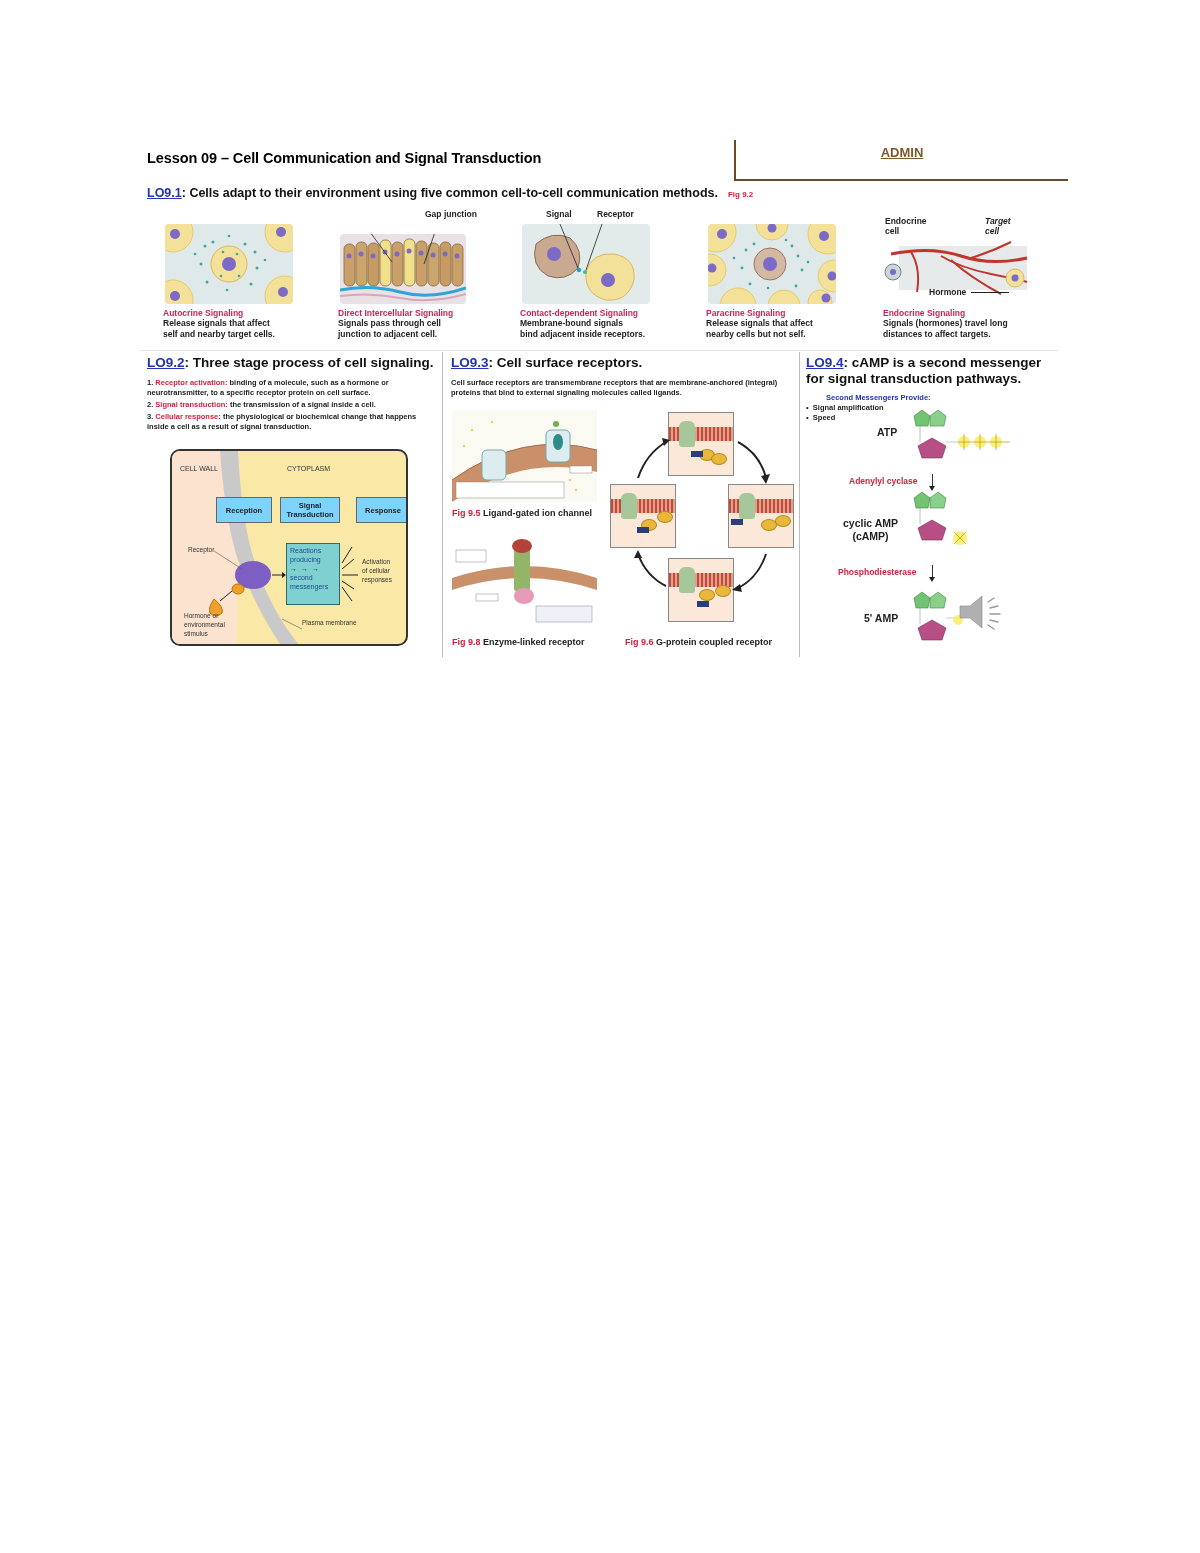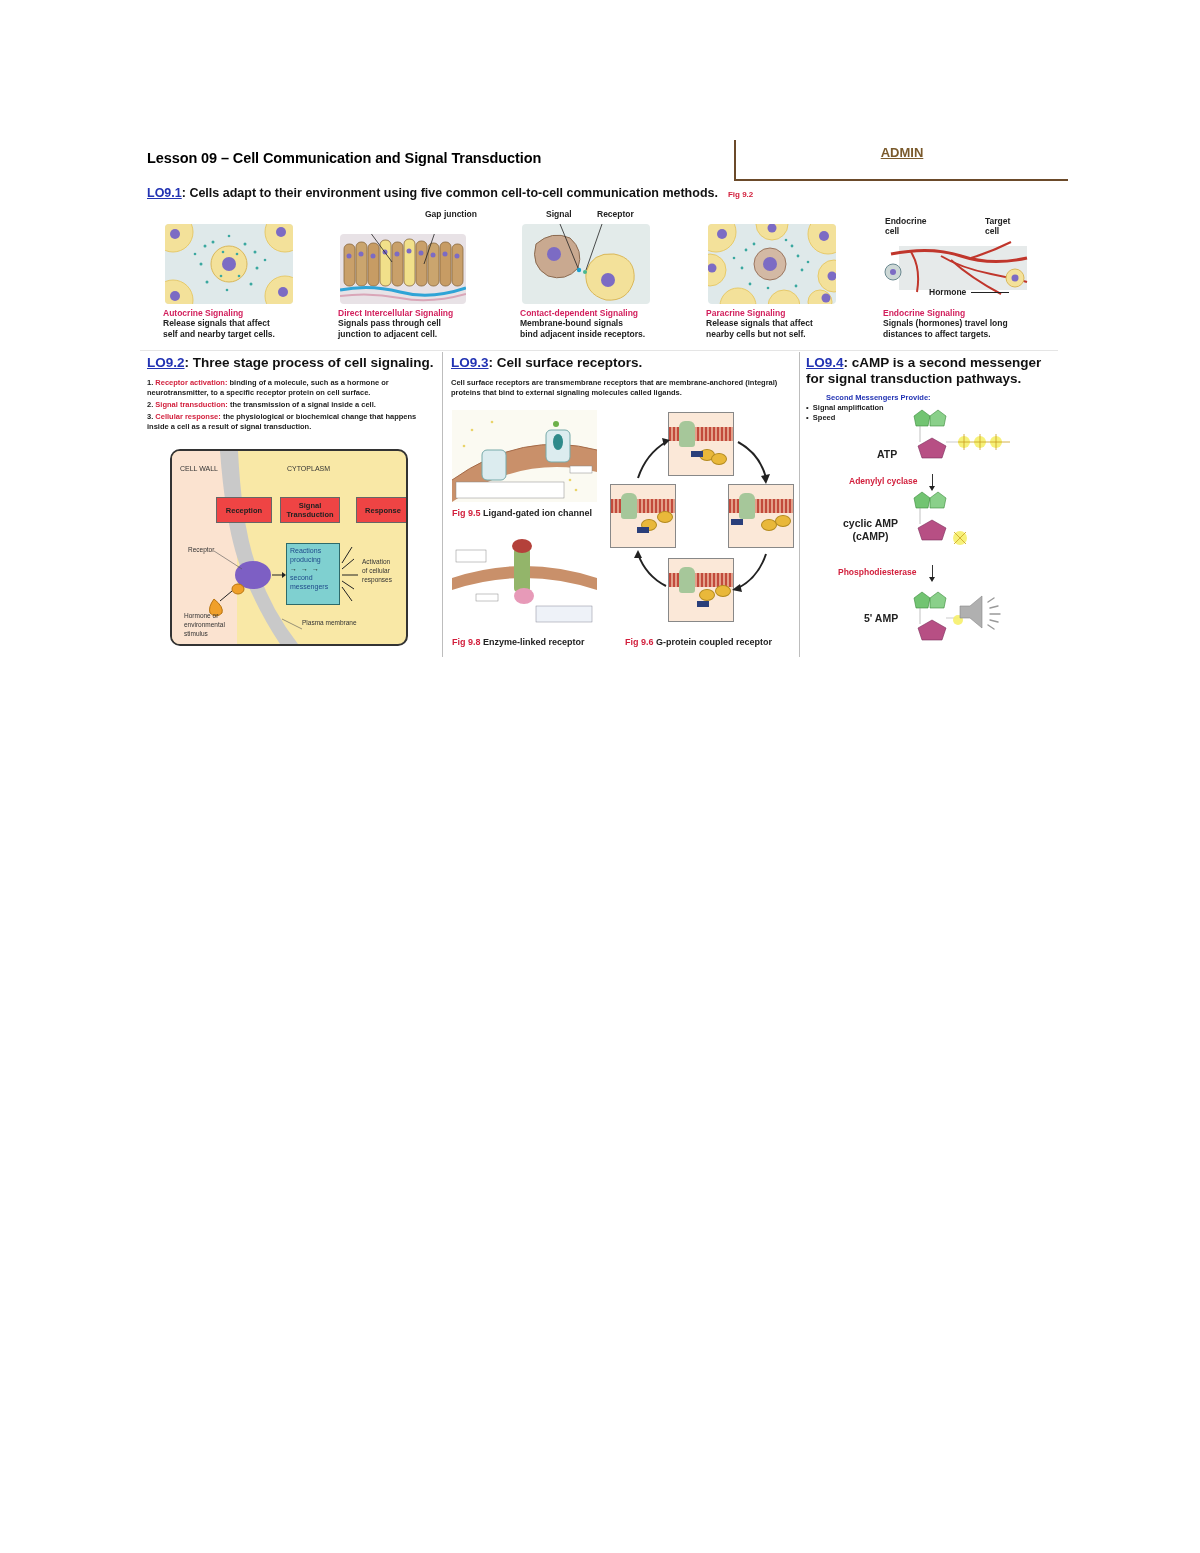--- a/index.html
+++ b/index.html
@@ -19,21 +19,21 @@
   .cell .desc { position:absolute; left:-2px; top:108px; font-size:8.5px; font-weight:bold; color:#222; line-height:10.5px; white-space:nowrap; }
   .lbl { position:absolute; font-size:8.5px; font-weight:bold; color:#222; line-height:9.5px; white-space:nowrap; }
   .hr-top { left:140px; top:350px; width:918px; height:1px; background:#e5e5e5; }
   .vr1 { left:442px; top:352px; width:1px; height:305px; background:#bdbdbd; }
   .vr2 { left:799px; top:352px; width:1px; height:305px; background:#bdbdbd; }
   .lo-big { font-size:13.5px; font-weight:bold; color:#111; white-space:nowrap; }
   .small-txt { font-size:7.5px; font-weight:bold; color:#222; line-height:10px; }
   .red-term { color:#d21f3c; }
   .cap { font-size:9px; font-weight:bold; color:#222; white-space:nowrap; }
   .cap .fig { color:#d21f3c;text-align:center; }
-  .box { position:absolute; background:#ef4444; border:1px solid #666; font-size:7.5px; font-weight:bold; text-align:center; color:#222; display:flex; align-items:center; justify-content:center; line-height:9px; }
+  .box { position:absolute; background:#7dd3fc; border:1px solid #666; font-size:7.5px; font-weight:bold; text-align:center; color:#222; display:flex; align-items:center; justify-content:center; line-height:9px; }
   .tiny { font-size:6.5px; color:#333; line-height:8px; white-space:nowrap; }
   .sm-panel { position:absolute; width:64px; height:62px; background:#fbe8d8; border:1px solid #888; overflow:hidden; }
   .sm-panel .mem { position:absolute; left:0; right:0; top:14px; height:14px; background:repeating-linear-gradient(90deg,#c24a3c 0 2px,#e3a08a 2px 4px); }
   .sm-panel .rec { position:absolute; left:10px; top:8px; width:16px; height:26px; background:#a6c79a; border-radius:6px 6px 3px 3px; }
   .sm-panel .gp { position:absolute; width:14px; height:10px; background:#e9b83a; border-radius:50%; border:1px solid #b38a20; }
   .sm-panel .gdp { position:absolute; width:12px; height:6px; background:#2a3f7a; }
   .mol-label { font-size:10.5px; font-weight:bold; color:#222; white-space:nowrap; }
   .enz { font-size:8.5px; font-weight:bold; color:#d21f3c; white-space:nowrap; }
   .arrow-down { position:absolute; width:1px; height:14px; background:#333; }
   .arrow-down::after { content:""; position:absolute; left:-3px; bottom:-3px; border-left:3.5px solid transparent; border-right:3.5px solid transparent; border-top:5px solid #222; }
@@ -185,21 +185,21 @@
             <circle cx="78" cy="16" r="1.3"></circle>
         </g>
       </svg>
     </div>
     <div class="name">Paracrine Signaling</div>
     <div class="desc"><span>Release signals that affect</span><br><span>nearby cells but not self.</span></div>
   </div>
 
   <div class="cell" style="left:885px;">
     <div class="lbl" style="left:0; top:7px;"><span>Endocrine</span><br><span>cell</span></div>
-    <div class="lbl" style="left:100px; top:7px;"><span>Target</span><br><span>cell</span></div>
+    <div class="lbl" style="left:100px; top:7px;font-style:italic;"><span>Target</span><br><span>cell</span></div>
     <div class="img" style="left:-4px; top:28px; width:150px; height:60px;">
       <svg width="150" height="60" viewBox="0 0 150 60">
         <rect x="18" y="8" width="128" height="44" fill="#e6eaea"></rect>
         <path d="M10 16 Q50 8 80 18 T146 20" stroke="#c0362c" stroke-width="3" fill="none"></path>
         <path d="M30 14 Q40 30 36 54" stroke="#c0362c" stroke-width="2" fill="none"></path>
         <path d="M60 18 Q80 30 110 36 T146 44" stroke="#c0362c" stroke-width="2" fill="none"></path>
         <path d="M90 20 Q110 14 130 4" stroke="#c0362c" stroke-width="2" fill="none"></path>
         <path d="M70 22 Q90 40 120 56" stroke="#c0362c" stroke-width="2" fill="none"></path>
         <circle cx="12" cy="34" r="8" fill="#cdd8d6" stroke="#6a8890"></circle>
         <circle cx="12" cy="34" r="3" fill="#7c6bc4"></circle>
@@ -403,21 +403,21 @@
     <polygon points="2,14 12,14 24,4 24,36 12,26 2,26" fill="#b0b0b0" stroke="#888" stroke-width="0.6"></polygon>
     <g stroke="#999" stroke-width="1.4" stroke-linecap="round">
         <line x1="30" y1="10" x2="36" y2="6"></line>
         <line x1="32" y1="16" x2="40" y2="14"></line>
         <line x1="32" y1="22" x2="42" y2="22"></line>
         <line x1="32" y1="28" x2="40" y2="30"></line>
         <line x1="30" y1="33" x2="36" y2="37"></line>
       </g>
   </svg>
 
-  <div class="abs mol-label" style="left:877px; top:448px;">ATP</div>
+  <div class="abs mol-label" style="left:877px; top:426px;">ATP</div>
   <div class="abs enz" style="left:849px; top:476px;">Adenylyl cyclase</div>
   <div class="arrow-down" style="left:932px; top:474px;"></div>
   <div class="abs mol-label" style="left:843px; top:517px; text-align:center; line-height:13px;"><span>cyclic AMP</span><br><span>(cAMP)</span></div>
   <div class="abs enz" style="left:838px; top:567px;">Phosphodiesterase</div>
   <div class="arrow-down" style="left:932px; top:565px;"></div>
   <div class="abs mol-label" style="left:864px; top:612px;">5' AMP</div>
 
 </div>
 
 </body></html>

